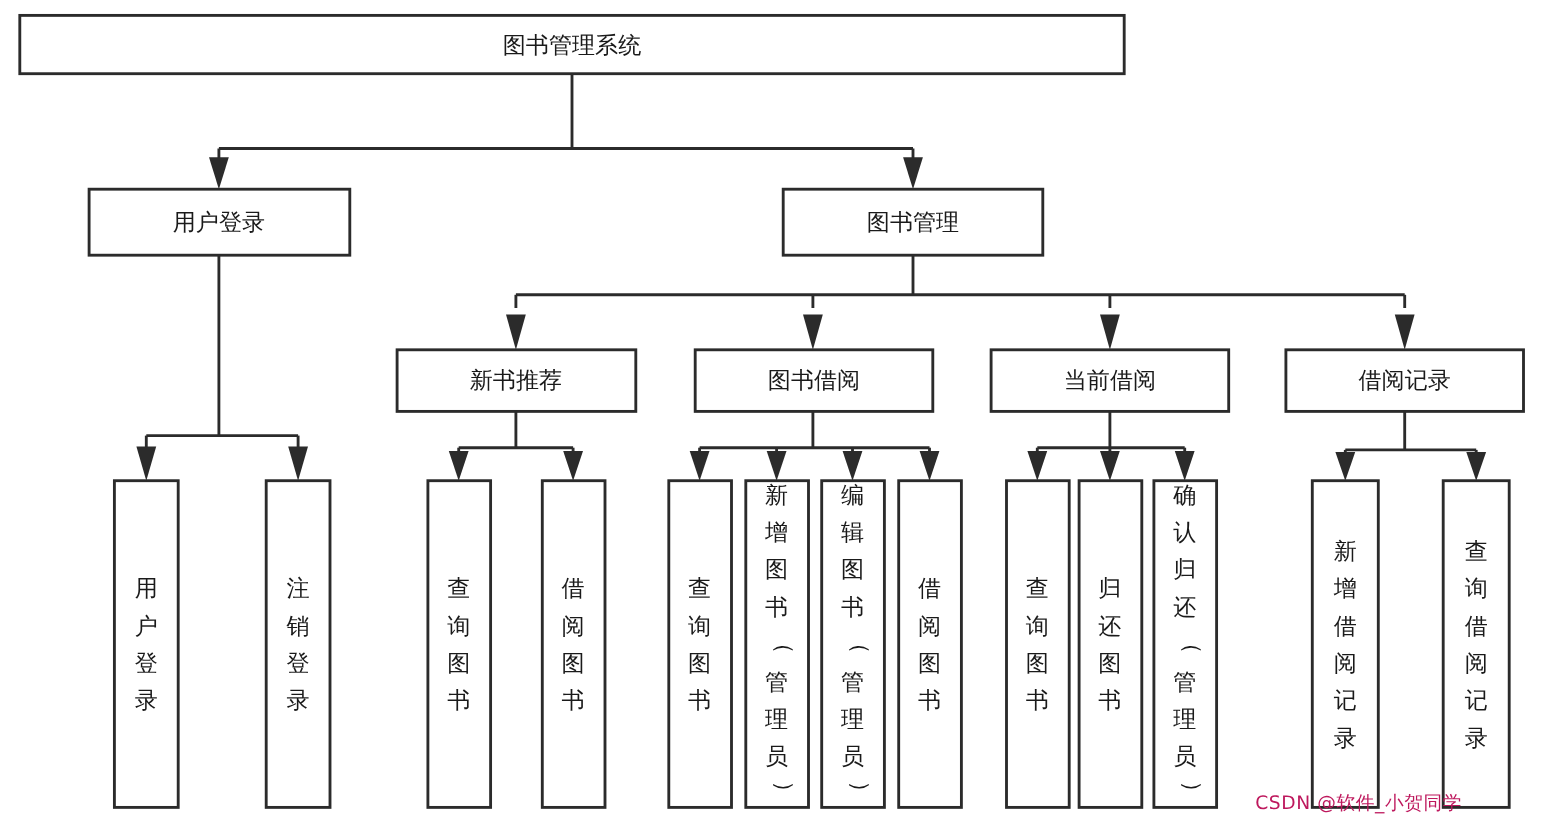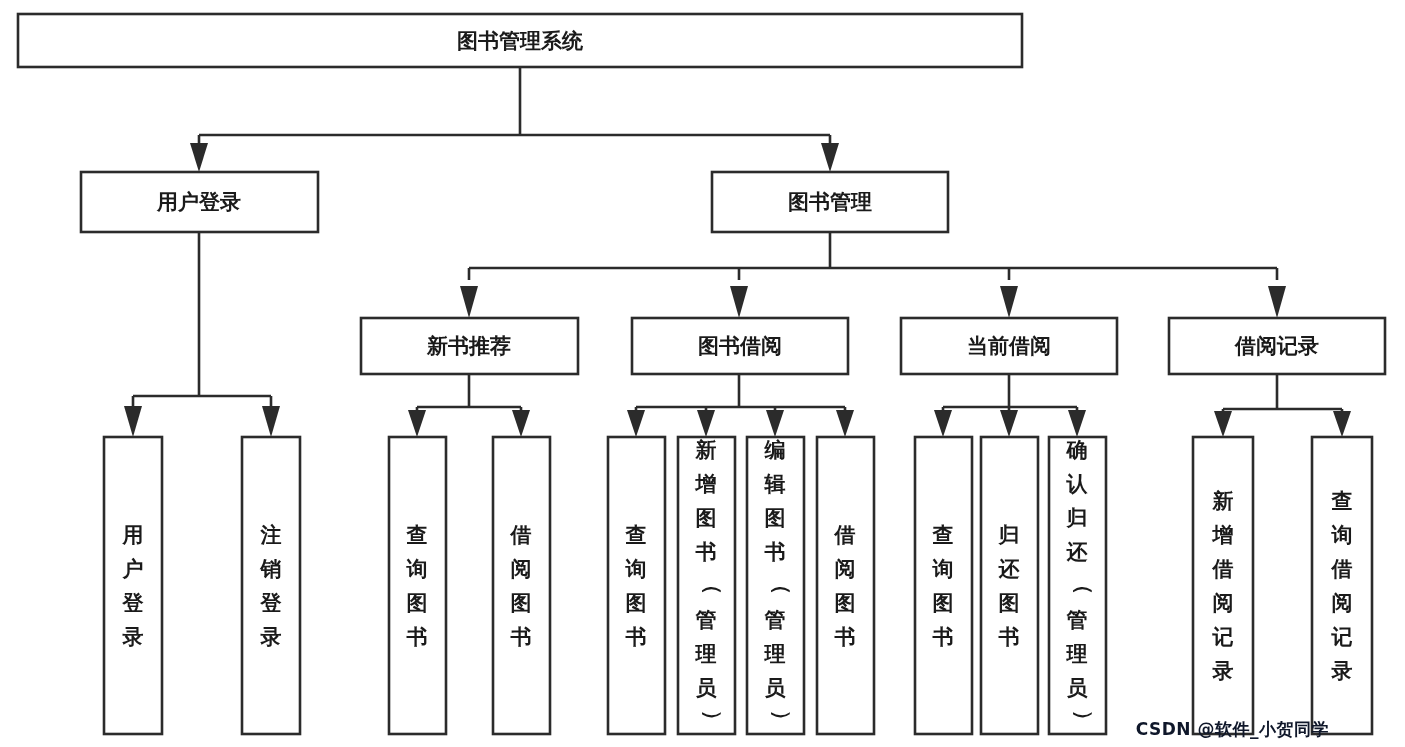--- a/index.html
+++ b/index.html
@@ -11,21 +11,20 @@
     width: 1405px;
     height: 747px;
     overflow: hidden;
     font-family: "DejaVu Sans", "Liberation Sans", sans-serif;
     position: relative;
   }
   #diagram-root {
     position: relative;
     width: 1337px;
     height: 747px;
-    font-weight: bold;
   }
   svg.diagram-canvas {
     position: absolute;
     top: 0;
     left: 0;
     width: 1405px;
     height: 747px;
   }
   .node-box {
     fill: #ffffff;
@@ -54,21 +53,21 @@
     font-size: 21px;
     fill: #1a1a1a;
     text-anchor: middle;
   }
   .watermark-text {
     position: absolute;
     right: 8px;
     bottom: 6px;
     font-family: "DejaVu Sans", "Liberation Sans", sans-serif;
     font-size: 17px;
-    color: #0f172a;
+    color: #be185d;
     letter-spacing: 0.5px;
     white-space: nowrap;
     user-select: none;
   }
 </style>
 </head>
 <body>
 
 <div id="diagram-root">
   <svg class="diagram-canvas" viewBox="0 0 1405 747" xmlns="http://www.w3.org/2000/svg">

